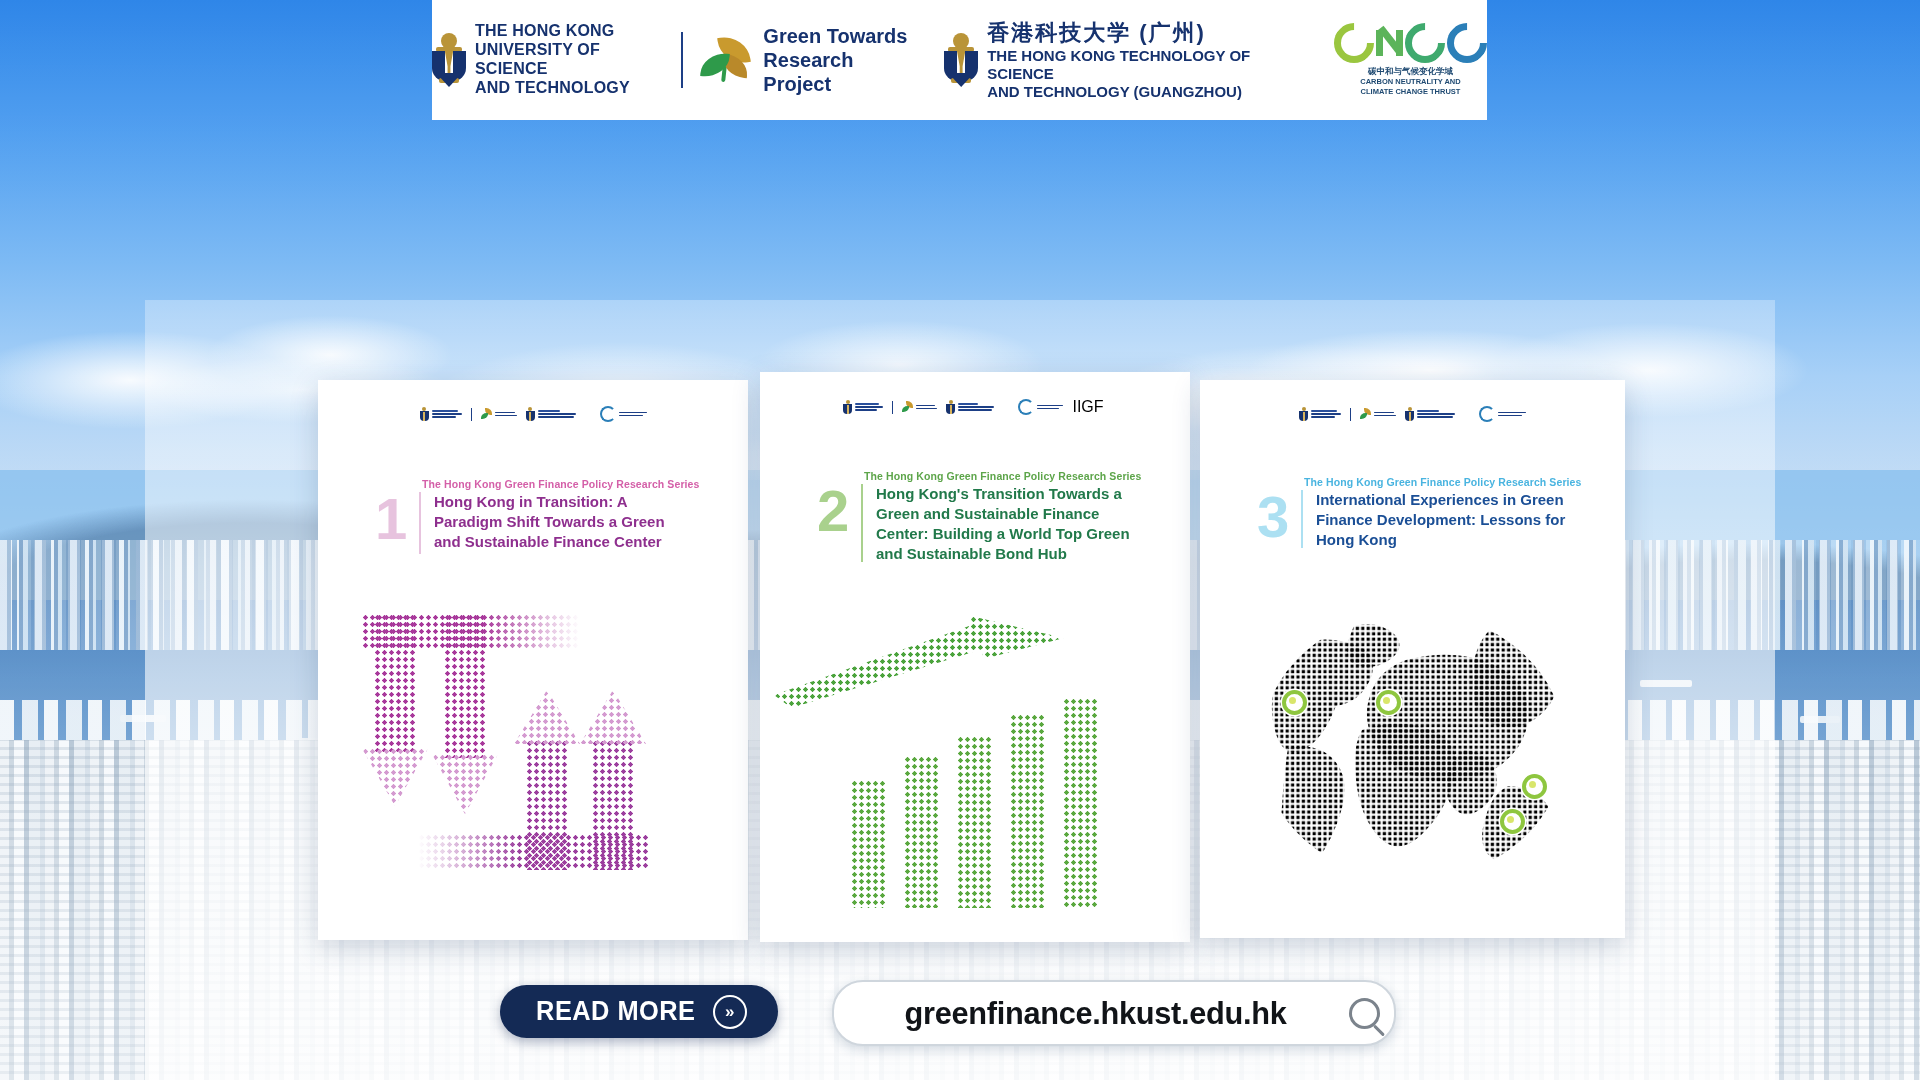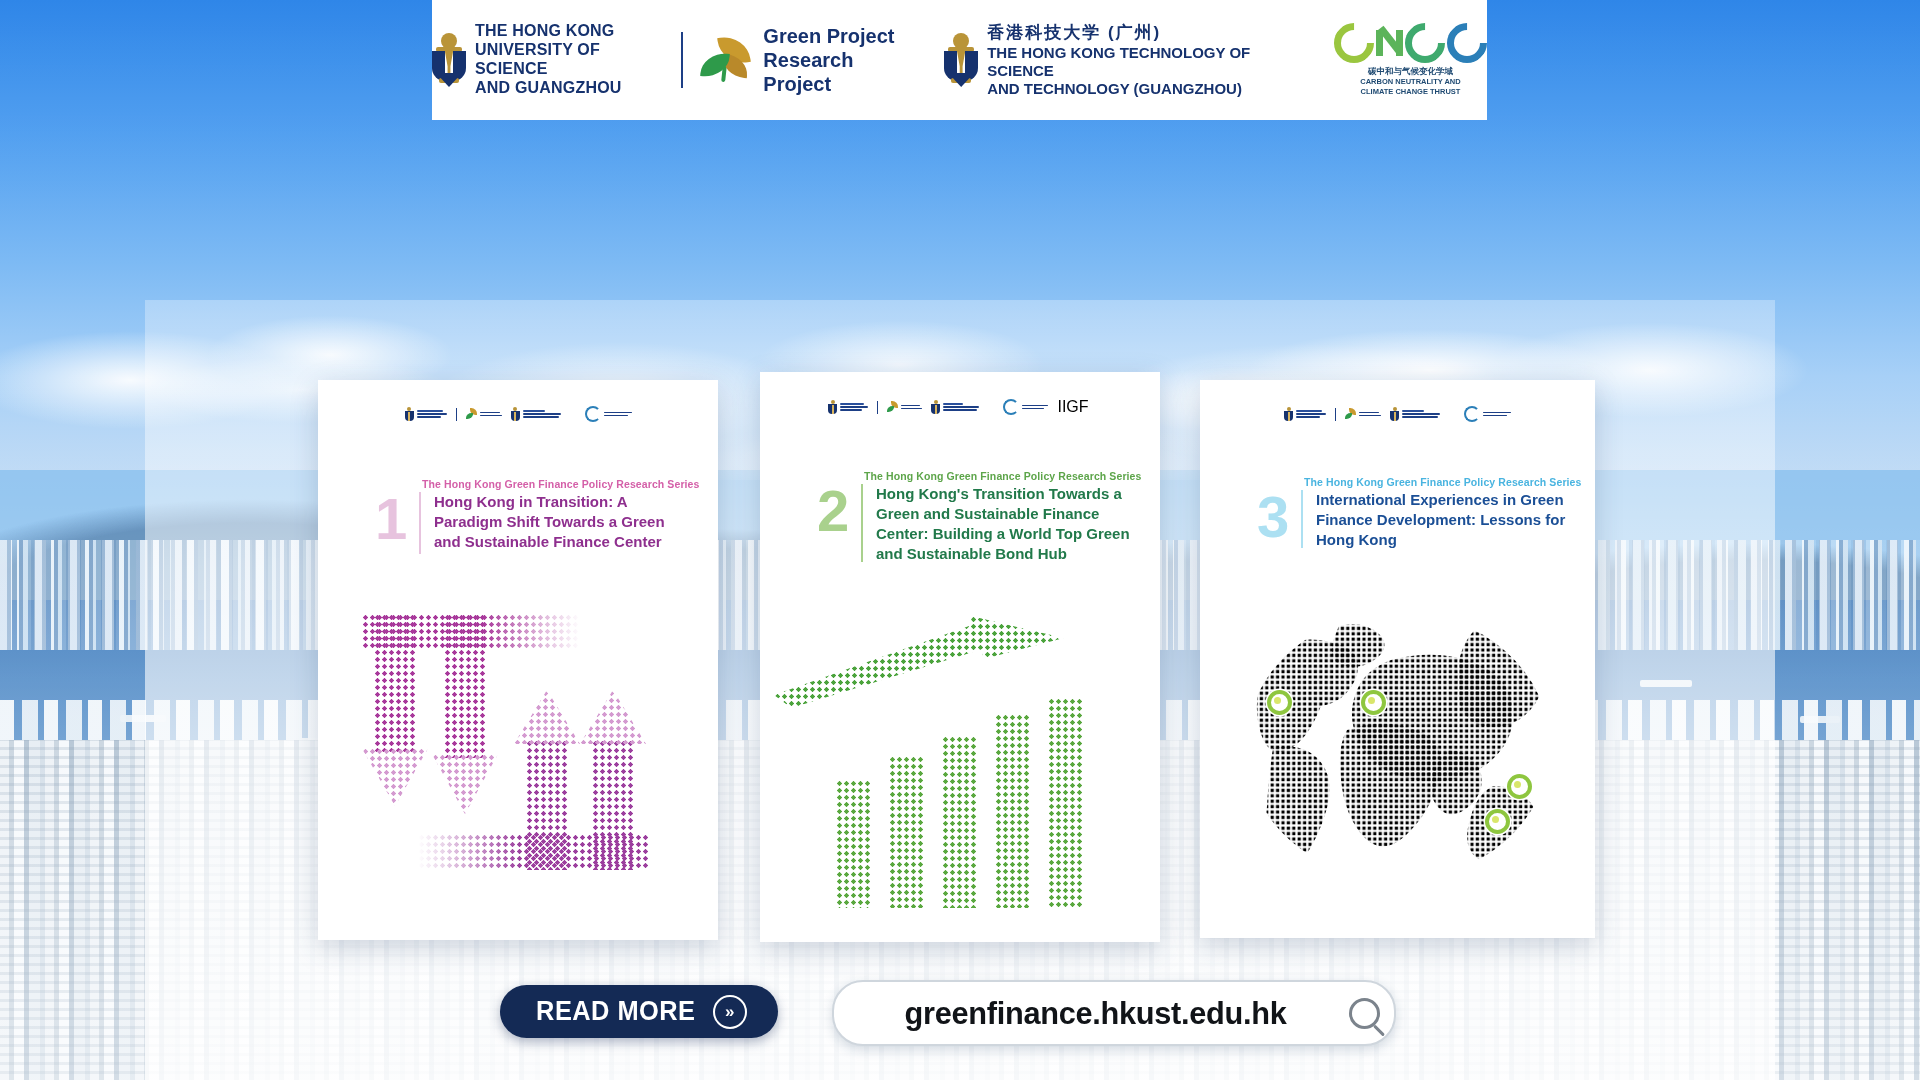--- a/index.html
+++ b/index.html
@@ -106,21 +106,21 @@
   .ust-mark .stem{position:absolute;left:13px;top:19px;width:8px;height:26px;background:#b99438;clip-path:polygon(0 0,100% 0,68% 55%,68% 100%,32% 100%,32% 55%);}
   .ust-mark .foot{position:absolute;left:7px;top:45px;width:20px;height:5px;background:#b99438;border-radius:2px;}
   .ust-mark .vee{position:absolute;left:4px;top:40px;width:26px;height:14px;background:#16326e;clip-path:polygon(0 0,100% 0,50% 100%);}
   .ust-txt{color:#16326e;font-weight:bold;line-height:1.18;letter-spacing:.2px;}
   .leaf-mark{width:52px;height:48px;position:relative;margin-right:10px;flex:0 0 auto;}
   .leaf-mark .lf1{position:absolute;left:18px;top:0px;width:30px;height:28px;background:#c99a2e;border-radius:0 90% 0 90%;transform:rotate(-8deg);}
   .leaf-mark .lf2{position:absolute;left:21px;top:19px;width:26px;height:22px;background:#b9892a;border-radius:0 90% 0 90%;transform:rotate(6deg);}
   .leaf-mark .lf3{position:absolute;left:0px;top:17px;width:28px;height:24px;background:#2e9a4a;border-radius:90% 0 90% 0;transform:rotate(4deg);}
   .leaf-mark .stm{position:absolute;left:22px;top:10px;width:4px;height:36px;background:#2e9a4a;border-radius:2px;transform:rotate(6deg);}
   .gf-txt{color:#16326e;font-weight:bold;font-size:20px;line-height:1.2;}
-  .gz-cn{color:#16326e;font-weight:bold;font-size:17px;letter-spacing:2px;line-height:1.25;}
+  .gz-cn{color:#16326e;font-weight:bold;font-size:22px;letter-spacing:2px;line-height:1.25;}
   .gz-en{color:#16326e;font-weight:bold;font-size:15px;line-height:1.2;}
   .cncc{display:flex;flex-direction:column;align-items:center;margin-left:34px;}
   .cncc-word{display:flex;align-items:center;gap:2px;}
   .cncc-c{width:26px;height:26px;border-radius:50%;border:7px solid #9ac63f;border-right-color:transparent;transform:rotate(-45deg);}
   .cncc-c.g{border-color:#3faa6e;border-right-color:transparent;}
   .cncc-c.b{border-color:#2b7fb8;border-right-color:transparent;}
   .cncc-n{width:27px;height:26px;position:relative;}
   .cncc-n i{position:absolute;background:#5cb45a;width:7px;height:26px;}
   .cncc-n i:nth-child(1){left:0;}
   .cncc-n i:nth-child(2){left:20px;}
@@ -141,20 +141,21 @@
   .title .l2{
     font-size:92px;line-height:1.05;letter-spacing:1px;margin-top:10px;
     transform:scaleX(.88);display:block;
   }
 
   
   .cards{position:absolute;left:0;top:0;width:1920px;height:1080px;z-index:5;}
   .card{
     position:absolute;background:#ffffff;box-shadow:0 8px 26px rgba(40,70,110,.22);
     overflow:hidden;
+    padding-left:30px;
   }
   .card.c1{left:318px;top:380px;width:400px;height:560px;}
   .card.c2{left:760px;top:372px;width:400px;height:570px;}
   .card.c3{left:1200px;top:380px;width:395px;height:558px;}
 
   .logostrip{position:absolute;left:0;top:26px;width:100%;display:flex;align-items:center;justify-content:center;gap:9px;padding:0 14px;box-sizing:border-box;}
   .mini{display:flex;align-items:center;gap:3px;flex:0 0 auto;}
   .mini .m-ust{width:9px;height:15px;position:relative;}
   .mini .m-ust .d{position:absolute;left:2.5px;top:0;width:4px;height:4px;border-radius:50%;background:#b99438;}
   .mini .m-ust .b{position:absolute;left:0;top:4px;width:9px;height:10px;background:#16326e;border-radius:0 0 4px 4px;}
@@ -278,35 +279,35 @@
           <div class="bar"></div>
         <div class="cupL"></div>
           <div class="cupR"></div>
         <div class="stem"></div>
           <div class="foot"></div>
           <div class="vee"></div>
       </div>
       <div class="ust-txt">
         <div class="l1">THE HONG KONG</div>
         <div class="l1">UNIVERSITY OF SCIENCE</div>
-        <div class="l1">AND GUANGZHOU</div>
+        <div class="l1">AND TECHNOLOGY</div>
       </div>
     </div>
 
     <div class="hdr-sep"></div>
 
     <div class="hdr-item">
       <div class="leaf-mark">
         <div class="stm"></div>
           <div class="lf1"></div>
           <div class="lf2"></div>
           <div class="lf3"></div>
       </div>
       <div class="gf-txt">
-        <div>Green Project</div>
+        <div>Green Towards</div>
         <div>Research Project</div>
       </div>
     </div>
 
     <div class="hdr-item" style="margin-left:30px;">
       <div class="ust-mark">
         <div class="dome"></div>
           <div class="bar"></div>
         <div class="cupL"></div>
           <div class="cupR"></div>

